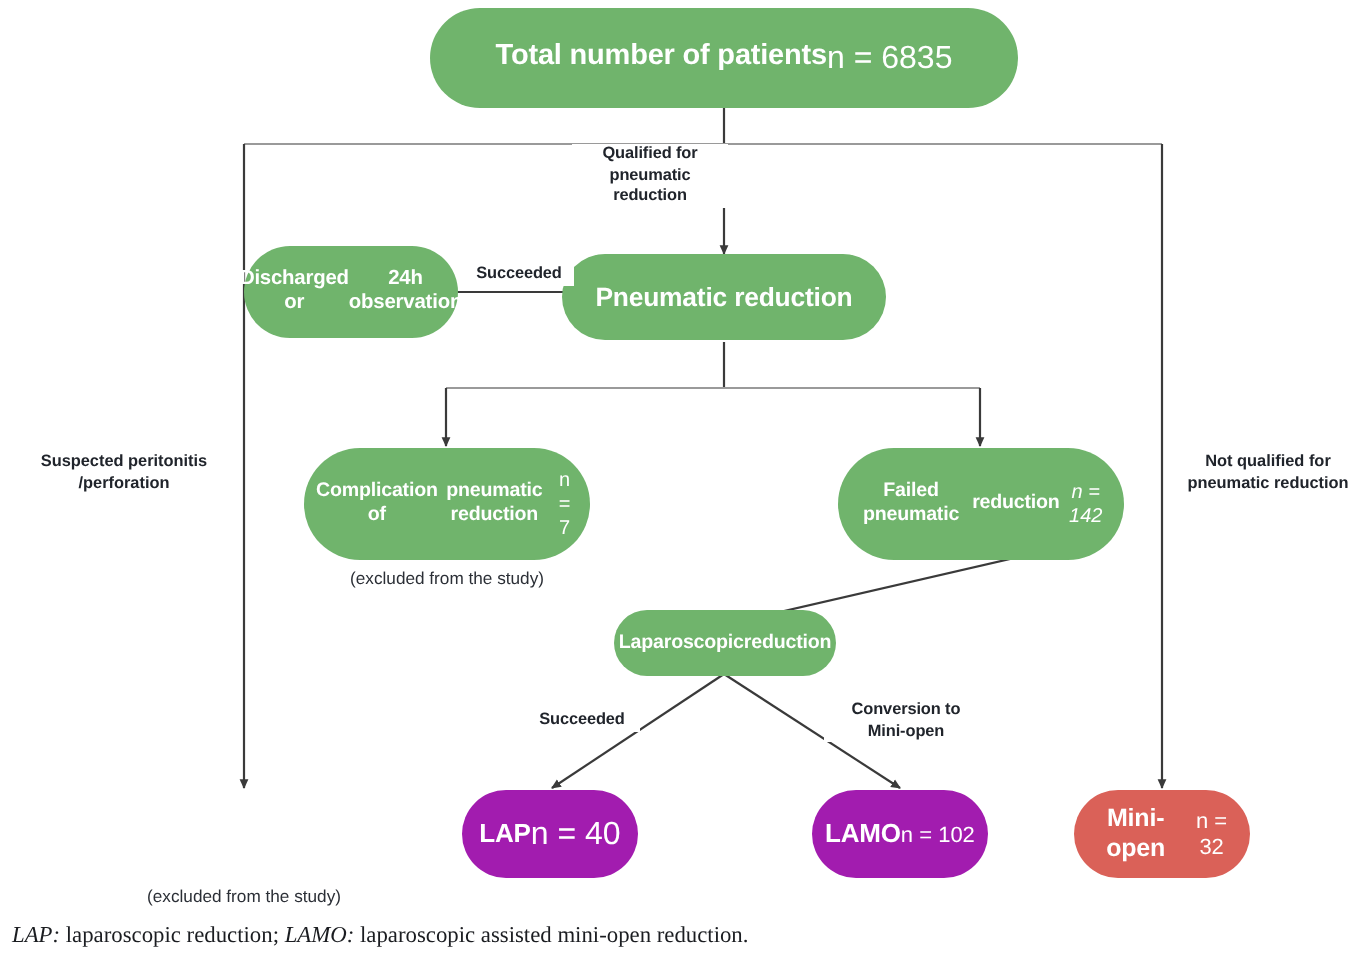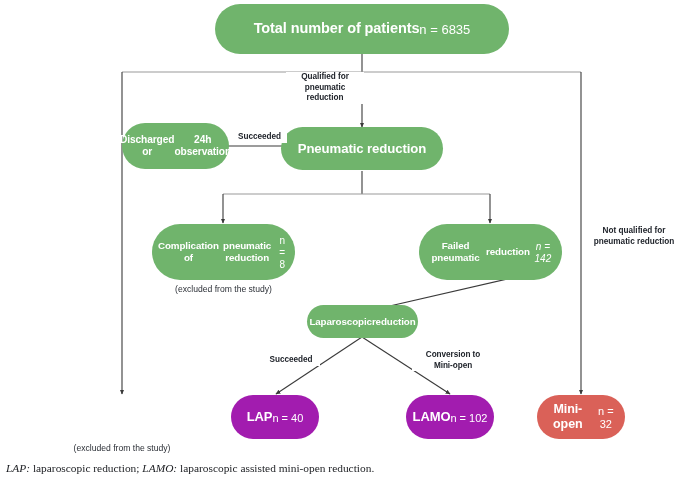--- a/index.html
+++ b/index.html
@@ -118,57 +118,57 @@
 
       <path d="M 516 277 L 368 311" marker-end="url(#arrow)"></path>
 
       <path d="M 362 337 L 276 394" marker-end="url(#arrow)"></path>
       <path d="M 362 337 L 450 394" marker-end="url(#arrow)"></path>
     </g>
   </svg>
 
   <div class="node green" style="left:215px; top:4px; width:294px; height:50px; font-size:14.5px;">
     <span class="title">Total number of patients</span>
-    <span class="count" style="font-size:13px;">n = 6835</span>
+    <span class="count" style="font-size:16px;">n = 6835</span>
   </div>
 
   <div class="node green" style="left:122px; top:123px; width:107px; height:46px; font-size:10.2px;">
     <span class="title">Discharged or</span>
     <span class="title">24h observation</span>
   </div>
 
   <div class="node green" style="left:281px; top:127px; width:162px; height:43px; font-size:13.2px;">
     <span class="title">Pneumatic reduction</span>
   </div>
 
   <div class="node green" style="left:152px; top:224px; width:143px; height:56px; font-size:9.8px;">
     <span class="title">Complication of</span>
     <span class="title">pneumatic reduction</span>
-    <span class="count" style="font-size:10px;">n = 8</span>
+    <span class="count" style="font-size:10px;">n = 7</span>
   </div>
 
   <div class="note" style="left:152px; top:284px; width:143px;">(excluded from the study)</div>
 
   <div class="node green" style="left:419px; top:224px; width:143px; height:56px; font-size:9.8px;">
     <span class="title">Failed pneumatic</span>
     <span class="title">reduction</span>
     <span class="count" style="font-size:10px;font-style:italic;">n = 142</span>
   </div>
 
   <div class="node green" style="left:307px; top:305px; width:111px; height:33px; font-size:9.8px;">
     <span class="title">Laparoscopic</span>
     <span class="title">reduction</span>
   </div>
 
 
   <div class="note" style="left:52px; top:443px; width:140px;">(excluded from the study)</div>
 
   <div class="node yellow" style="left:231px; top:395px; width:88px; height:44px; font-size:13px;">
     <span class="title">LAP</span>
-    <span class="count" style="font-size:11px;">n = 40</span>
+    <span class="count" style="font-size:16px;">n = 40</span>
   </div>
 
   <div class="node yellow" style="left:406px; top:395px; width:88px; height:44px; font-size:13px;">
     <span class="title">LAMO</span>
     <span class="count" style="font-size:11px;">n = 102</span>
   </div>
 
   <div class="node red" style="left:537px; top:395px; width:88px; height:44px; font-size:12.5px;">
     <span class="title">Mini-open</span>
     <span class="count" style="font-size:11px;">n = 32</span>
@@ -182,20 +182,24 @@
 
   <div class="edge-label" style="left:232px; top:132px; width:55px;">Succeeded</div>
 
   <div class="edge-label" style="left:262px; top:355px; width:58px;">Succeeded</div>
 
   <div class="edge-label" style="left:412px; top:350px; width:82px;">
     <div>Conversion to</div>
     <div>Mini-open</div>
   </div>
 
+  <div class="side-label" style="left:8px; top:226px; width:108px;">
+    <div>Suspected peritonitis</div>
+    <div>/perforation</div>
+  </div>
 
   <div class="side-label" style="left:586px; top:226px; width:96px;">
     <div>Not qualified for</div>
     <div>pneumatic reduction</div>
   </div>
 
   <div class="footnote">
     <i>LAP:</i><span> laparoscopic reduction; </span><i>LAMO:</i><span> laparoscopic assisted mini-open reduction.</span>
   </div>
 

